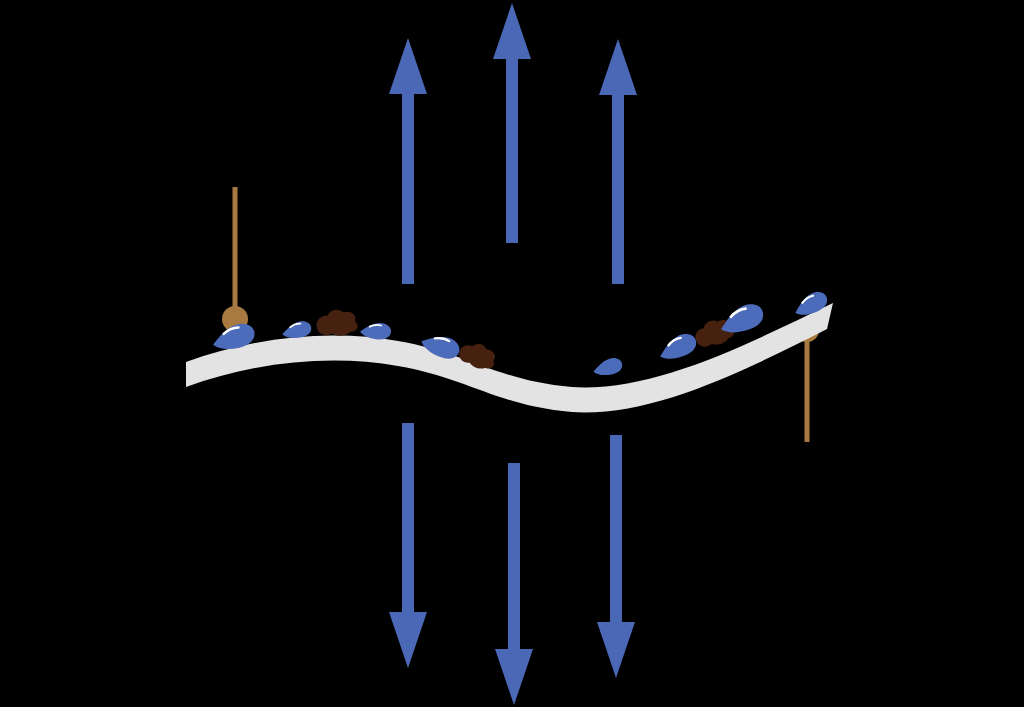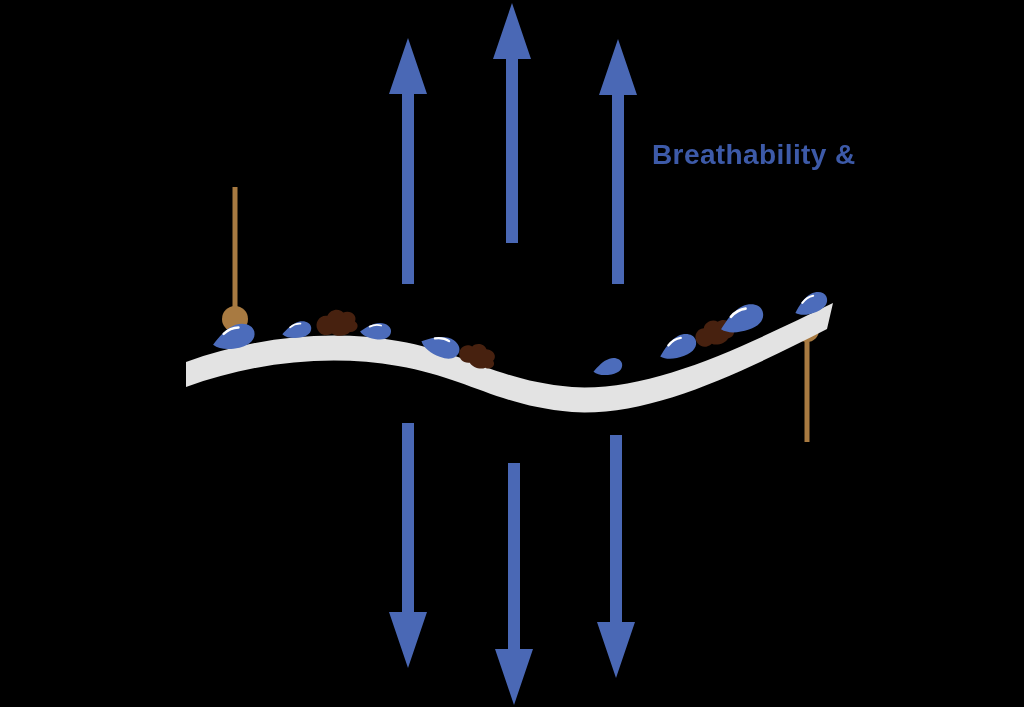--- a/index.html
+++ b/index.html
@@ -90,15 +90,14 @@
       <g transform="translate(742 319) rotate(-18) scale(1.1)">
         <path d="M -21 3 C -14 -3 -5 -10 4 -11 C 13 -12 20 -7 20 -1 C 20 6 14 11 3 11 C -7 11 -16 9 -21 3 Z" fill="#4c6cbb"></path>
         <path d="M -9 -5 C -4 -8 1 -9 6 -8" fill="none" stroke="#ffffff" stroke-width="2.4" stroke-linecap="round"></path>
       </g>
       <g transform="translate(811 304) rotate(-22) scale(0.85)">
         <path d="M -21 3 C -14 -3 -5 -10 4 -11 C 13 -12 20 -7 20 -1 C 20 6 14 11 3 11 C -7 11 -16 9 -21 3 Z" fill="#4c6cbb"></path>
         <path d="M -9 -5 C -4 -8 1 -9 6 -8" fill="none" stroke="#ffffff" stroke-width="2.4" stroke-linecap="round"></path>
       </g>
     </svg>
   <div class="diagram-label" style="color: rgb(61, 90, 168);">
-    <span>Breathability &amp;</span>
   </div>
 </div>
 
 </body></html>

